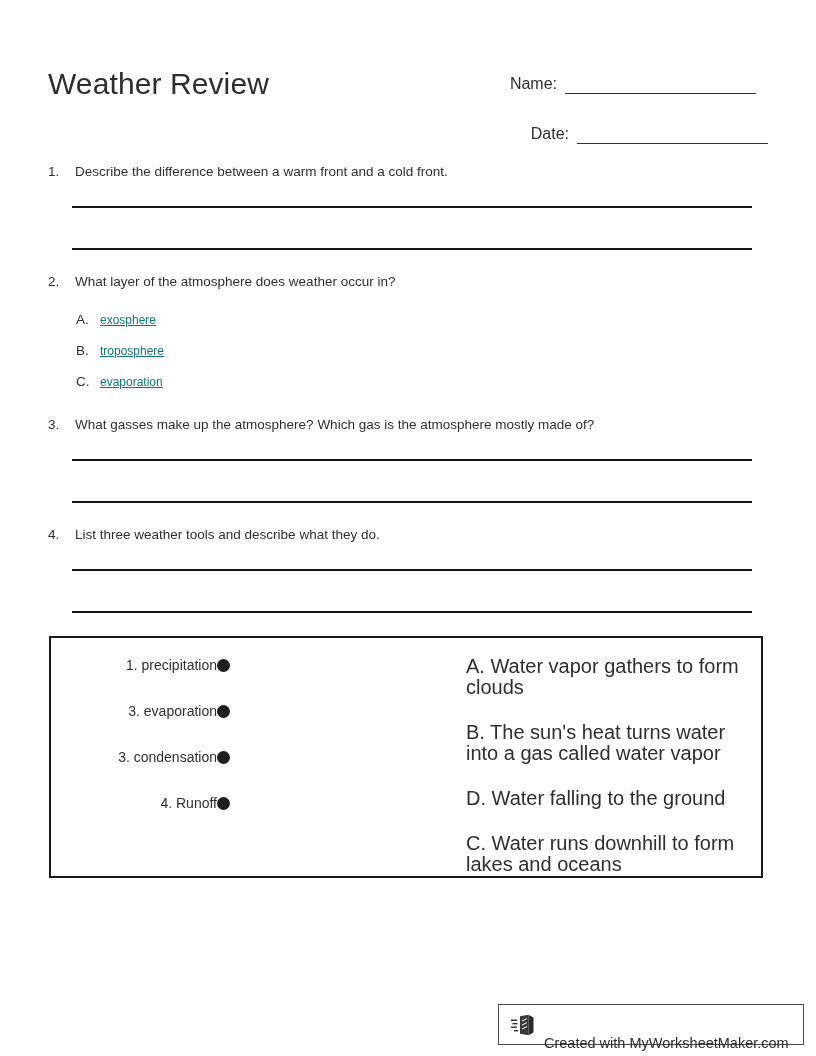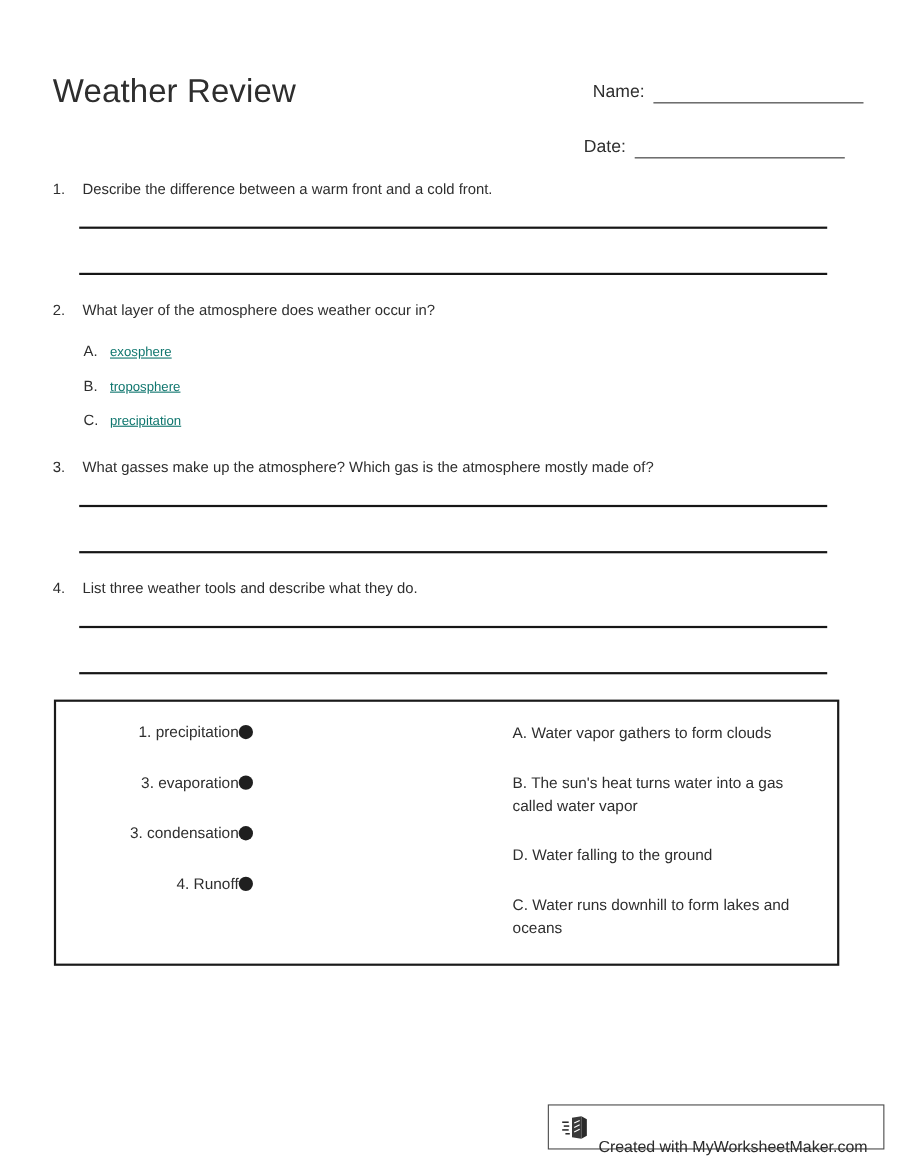--- a/index.html
+++ b/index.html
@@ -41,21 +41,21 @@
     color: #2e2e2e;
     line-height: 1.1;
     white-space: nowrap;
   }
   .field-row {
     position: absolute;
     display: flex;
     align-items: flex-end;
     height: 24px;
   }
-  .field-name { left: 526px; top: 50px; }
+  .field-name { left: 497px; top: 50px; }
   .field-date { left: 509px; top: 100px; }
   .field-label {
     font-size: 16px;
     color: #2e2e2e;
     line-height: 20px;
     white-space: nowrap;
     text-align: right;
     width: 60px;
   }
   .field-rule {
@@ -174,21 +174,21 @@
   .def-row {
     display: flex;
     align-items: flex-start;
     margin-bottom: 24px;
   }
   .def-row:last-child { margin-bottom: 0; }
   .def-dot-wrap {
     flex: 0 0 52px;
   }
   .def-text {
-    font-size: 14px;
+    font-size: 20px;
     color: #2e2e2e;
     line-height: 21px;
   }
 
   
   .footer-badge {
     position: absolute;
     left: 498px;
     top: 1004px;
     width: 306px;
@@ -255,21 +255,21 @@
       <div class="choice">
         <span class="choice-letter">A.</span>
         <span class="choice-text">exosphere</span>
       </div>
       <div class="choice">
         <span class="choice-letter">B.</span>
         <span class="choice-text">troposphere</span>
       </div>
       <div class="choice">
         <span class="choice-letter">C.</span>
-        <span class="choice-text">precipitation</span>
+        <span class="choice-text">evaporation</span>
       </div>
     </div>
   </div>
 
   <div class="question" style="top:415px;">
     <div class="q-head">
       <span class="q-num">3.</span>
       <span class="q-text">What gasses make up the atmosphere? Which gas is the atmosphere mostly made of?</span>
     </div>
   </div>

